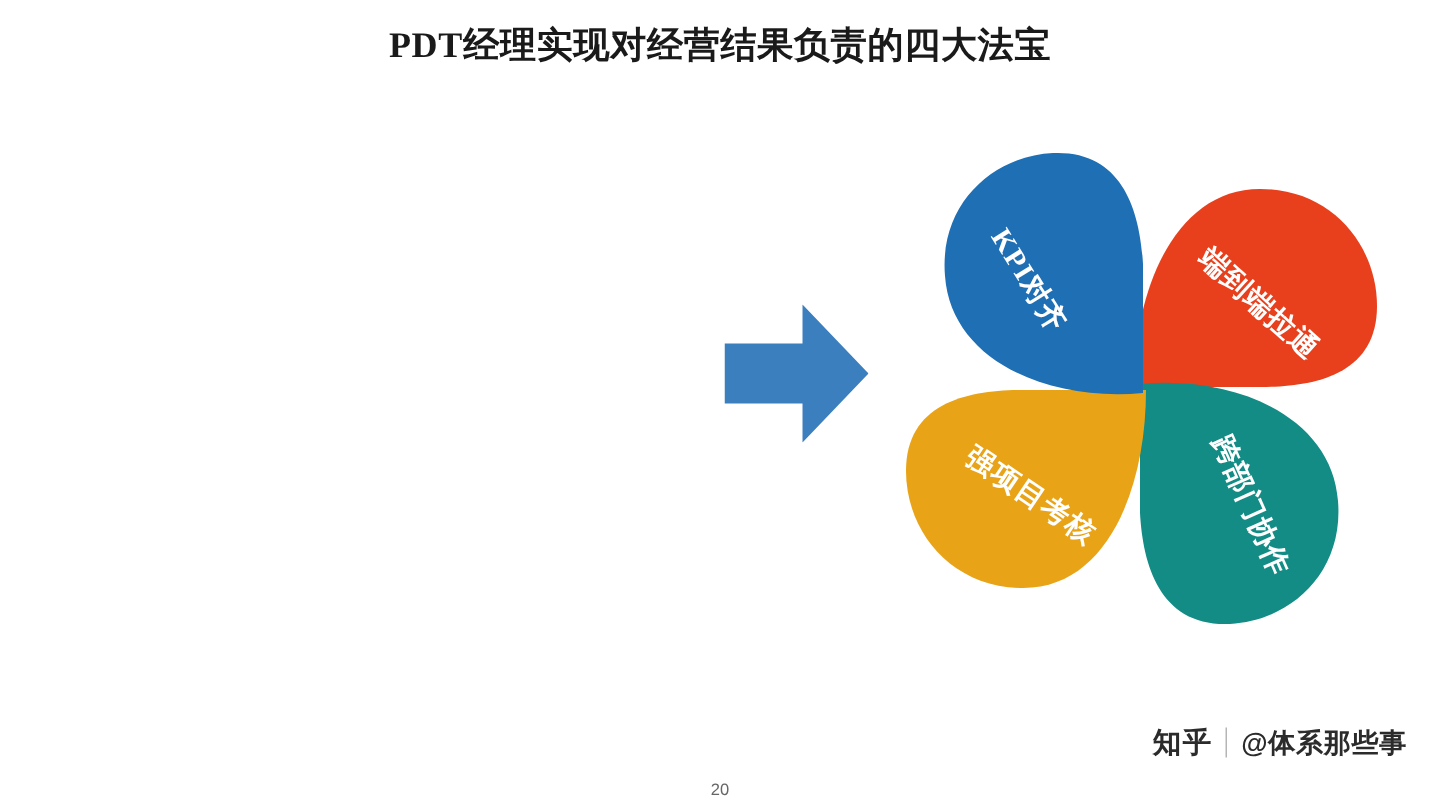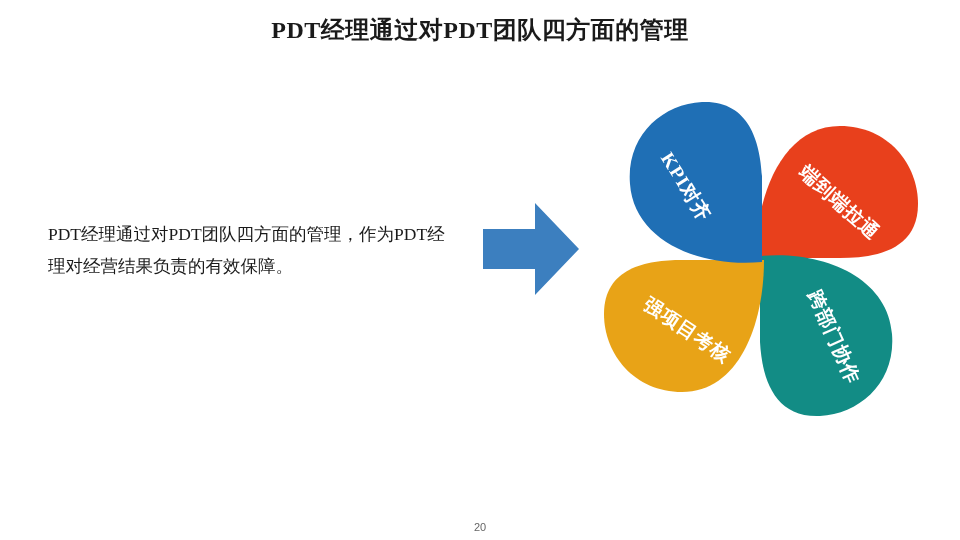--- a/index.html
+++ b/index.html
@@ -116,23 +116,22 @@
     font-family: "Liberation Sans", sans-serif;
     color: #2b2b2b;
     letter-spacing: 0.5px;
   }
 </style>
 </head>
 <body>
 
 <div class="slide">
 
-  <div class="title">PDT经理通过对PDT团队四方面的管理</div>
+  <div class="title">PDT经理实现对经营结果负责的四大法宝</div>
 
-  <div class="body-text">PDT经理通过对PDT团队四方面的管理，作为PDT经理对经营结果负责的有效保障。</div>
 
   <div class="arrow">
     <svg width="96" height="92" viewBox="0 0 96 92" xmlns="http://www.w3.org/2000/svg">
       <polygon points="0,26 52,26 52,0 96,46 52,92 52,66 0,66" fill="#3C7FBF"></polygon>
     </svg>
   </div>
 
   <div class="diagram">
     <svg width="352" height="320" viewBox="0 0 352 320" xmlns="http://www.w3.org/2000/svg">
 
@@ -182,14 +181,19 @@
 
       <text class="petal-label" x="0" y="0" transform="translate(96,88) rotate(58)" text-anchor="middle" dominant-baseline="middle">
         <tspan>KPI对齐</tspan>
       </text>
 
     </svg>
   </div>
 
   <div class="page-number">20</div>
 
+  <div class="watermark">
+    <span class="zhihu-logo">知乎</span>
+    <span class="wm-sep"></span>
+    <span class="wm-name">@体系那些事</span>
+  </div>
 
 </div>
 
 </body></html>

